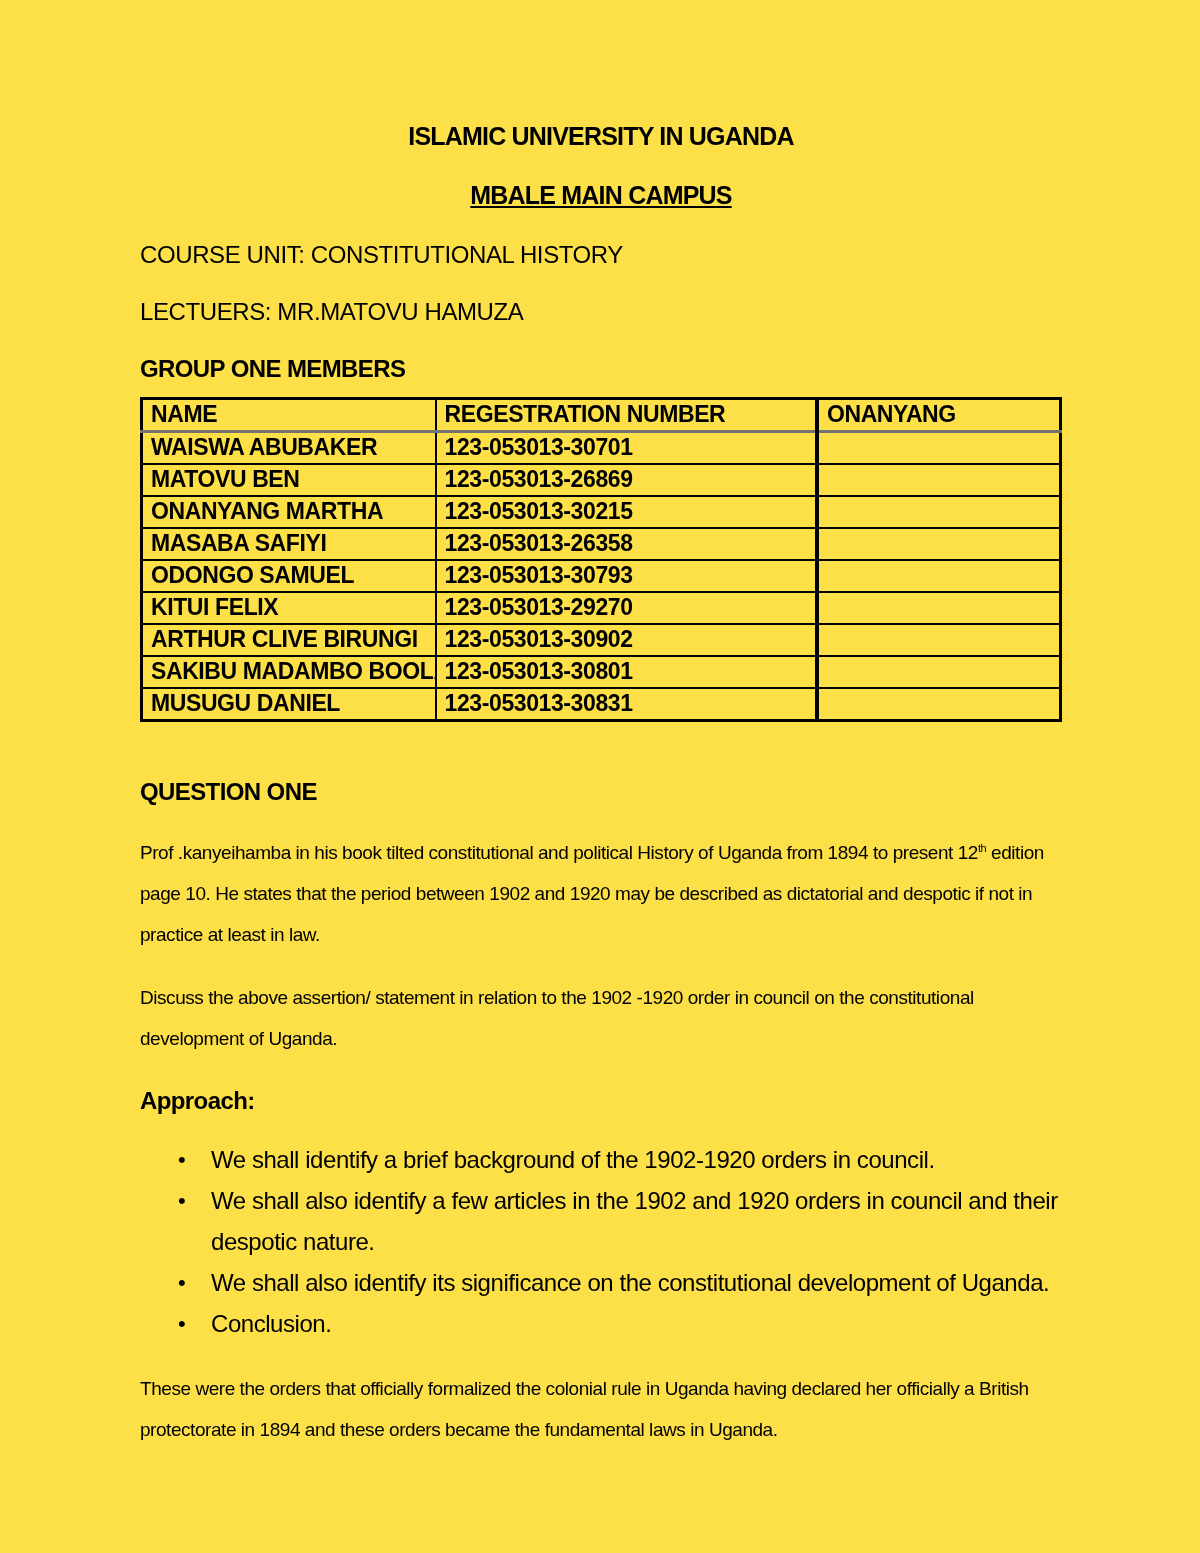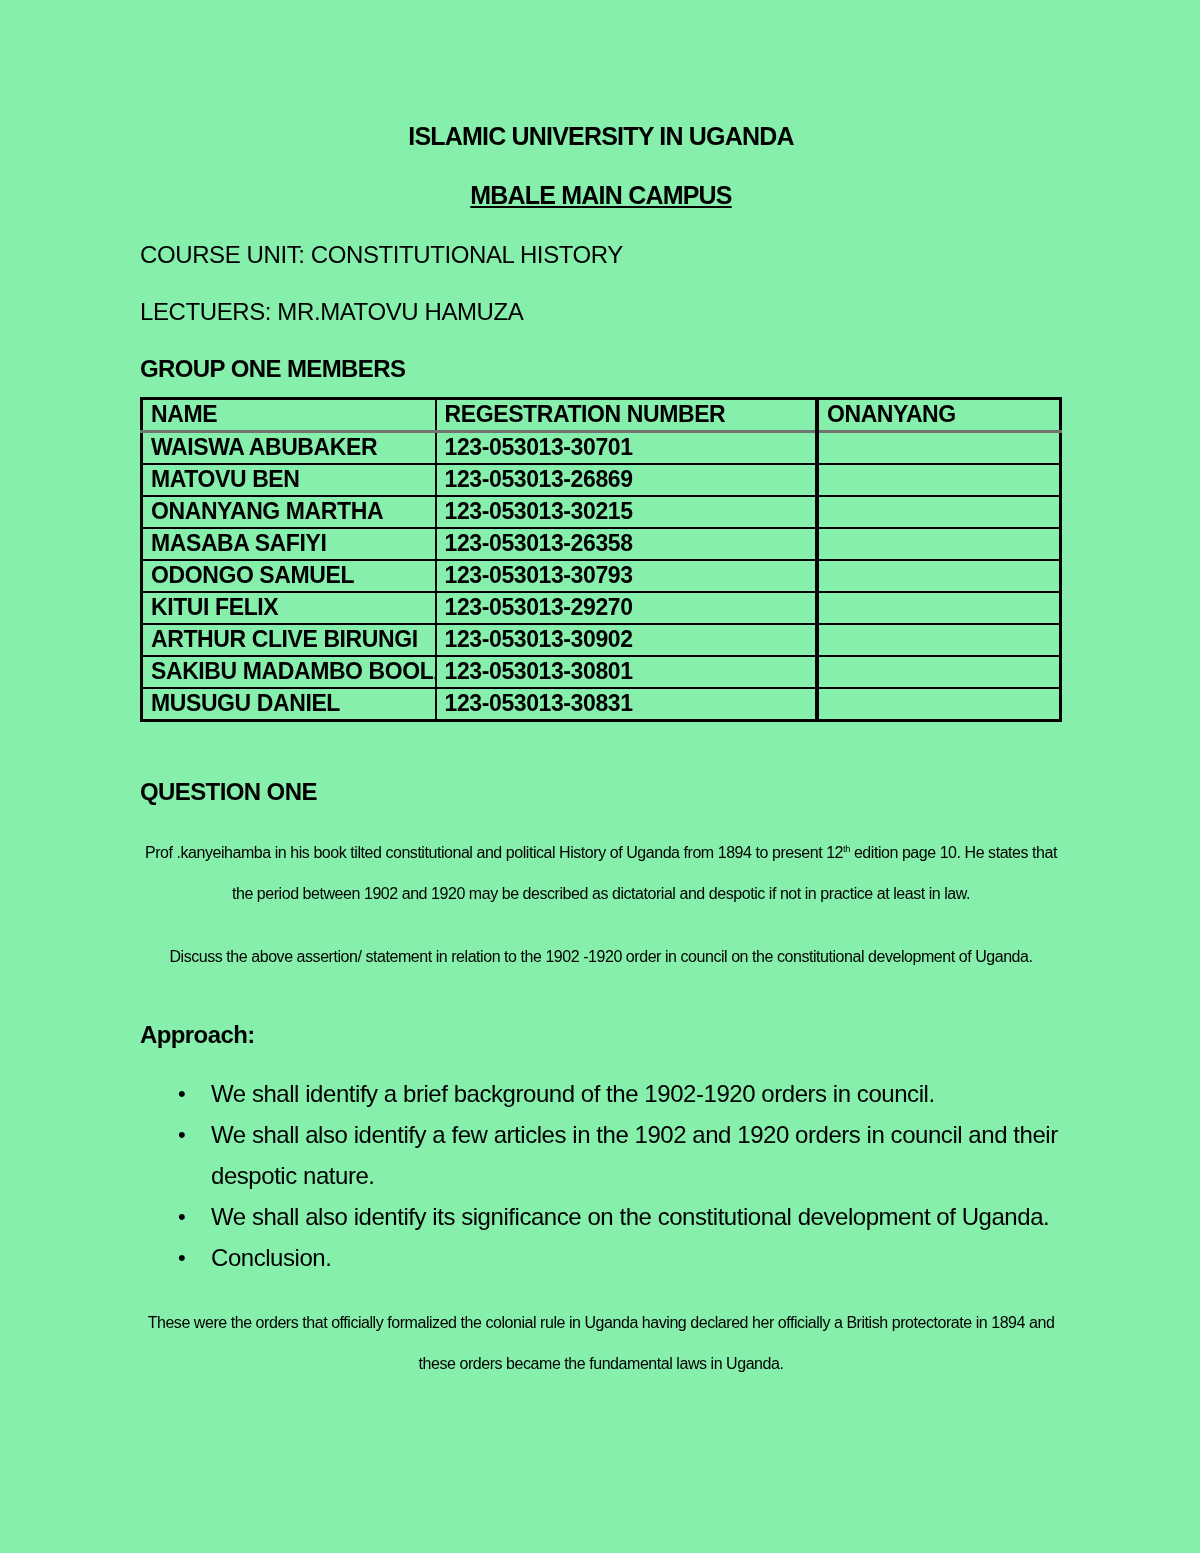--- a/index.html
+++ b/index.html
@@ -12,21 +12,21 @@
     width: 1200px;
     height: 1553px;
     font-family: "Liberation Sans", "DejaVu Sans", sans-serif;
     overflow: hidden;
   }
   .page {
     box-sizing: border-box;
     width: 1200px;
     height: 1553px;
     padding: 122px 138px 0 140px;
-    background: #86efac;
+    background: #fde047;
   }
   .center { text-align: center; }
   .doc-title {
     font-size: 25px;
     font-weight: bold;
     letter-spacing: -0.8px;
     margin: 0 0 30px 0;
   }
   .campus-title {
     font-size: 25px;
@@ -73,36 +73,35 @@
   table.members th.sig-col, table.members td.sig-col {
     border-left: 4px solid #000000;
   }
   .question-heading {
     font-size: 24px;
     font-weight: bold;
     letter-spacing: -0.6px;
     margin: 56px 0 26px 0;
   }
   p.body-par {
-    font-size: 16px;
+    font-size: 19px;
     letter-spacing: -0.45px;
     line-height: 41px;
     margin: 0 0 22px 0;
-    text-align: center;
   }
   sup.ord {
     font-size: 0.58em;
     vertical-align: super;
     line-height: 0;
   }
   .approach-heading {
     font-size: 24px;
     font-weight: bold;
     letter-spacing: -0.6px;
-    margin: 44px 0 24px 0;
+    margin: 28px 0 24px 0;
   }
   ul.approach-list {
     list-style: none;
     margin: 0 0 24px 0;
     padding: 0 0 0 38px;
     font-size: 24px;
     letter-spacing: -0.45px;
     line-height: 41px;
   }
   ul.approach-list li {

